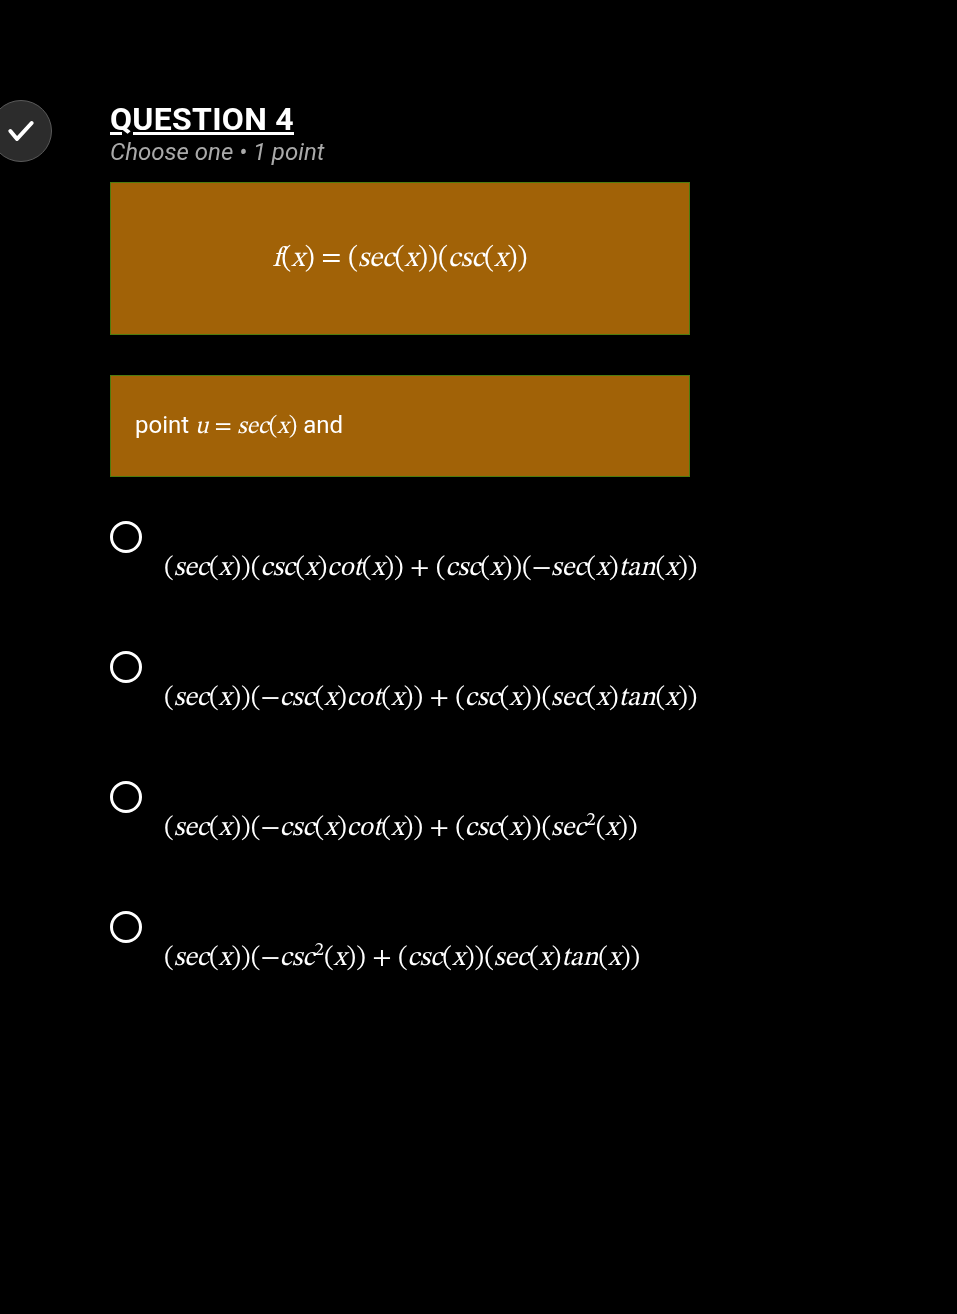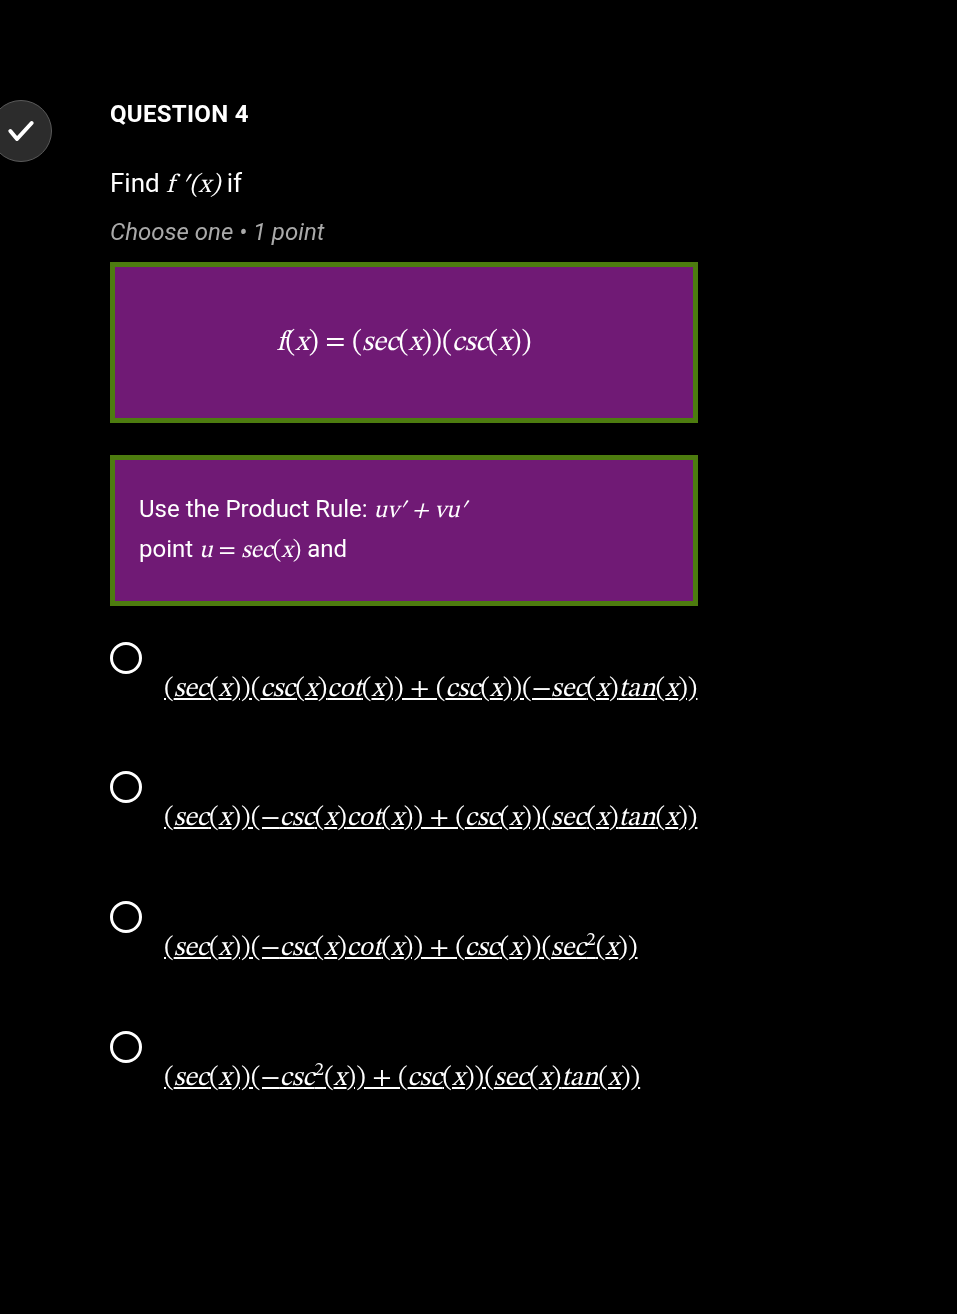--- a/index.html
+++ b/index.html
@@ -36,61 +36,60 @@
     fill: none;
     stroke-linecap: round;
     stroke-linejoin: round;
   }
   .content {
     margin-left: 110px;
     margin-right: 20px;
   }
   .q-title {
     font-weight: 700;
-    font-size: 24px;
+    font-size: 32px;
     letter-spacing: 0.3px;
-    margin-bottom: 40px;
+    text-decoration: underline;
   }
   .prompt-line {
     font-size: 26px;
     margin-bottom: 16px;
   }
   .prompt-line .math {
     font-family: "Cambria Math", "STIX Two Math", "Latin Modern Math", "Times New Roman", serif;
     font-style: italic;
   }
   .meta-line {
     font-size: 24px;
     color: #aaaaaa;
     margin-bottom: 16px;
     font-style: italic;
   }
   .info-box {
-    border: 5px solid #4d7c0f;
-    background: #701a75;
+    border: 1px solid #4d7c0f;
+    background: #a16207;
     padding: 30px 24px;
-    margin-bottom: 32px;
+    margin-bottom: 40px;
     max-width: 530px;
     font-size: 24px;
     line-height: 1.6;
   }
   .info-box.eq {
     text-align: center;
     padding: 52px 24px;
     font-size: 28px;
   }
   .math {
     font-family: "Cambria Math", "STIX Two Math", "Latin Modern Math", "Times New Roman", serif;
   }
   .mi { font-style: italic; }
   .mn { font-style: normal; }
   .mb { font-style: italic; font-weight: 600; }
   .options {
     margin-top: 30px;
-    text-decoration: underline;
   }
   .option {
     display: flex;
     align-items: flex-start;
     margin-bottom: 60px;
   }
   .radio {
     width: 26px;
     height: 26px;
     border: 3px solid #fff;
@@ -119,36 +118,30 @@
   <div class="check-badge">
     <svg viewBox="0 0 24 24">
       <polyline points="4 12 9 18 20 6"></polyline>
     </svg>
   </div>
 
   <div class="content">
 
     <div class="q-title">QUESTION 4</div>
 
-    <div class="prompt-line">
-      <span>Find </span><span class="math mi">f ′(x)</span><span> if</span>
-    </div>
 
     <div class="meta-line">Choose one • 1 point</div>
 
     <div class="info-box eq">
       <span class="math">
         <span class="mi">f</span><span class="mn">(</span><span class="mi">x</span><span class="mn">) = (</span><span class="mb">sec</span><span class="mn">(</span><span class="mi">x</span><span class="mn">))(</span><span class="mb">csc</span><span class="mn">(</span><span class="mi">x</span><span class="mn">))</span>
       </span>
     </div>
 
     <div class="info-box">
-      <div>
-        <span>Use the Product Rule: </span><span class="math mi">uv′ + vu′</span>
-      </div>
       <div>
         <span>point </span><span class="math"><span class="mi">u</span> <span class="mn">=</span> <span class="mb">sec</span><span class="mn">(</span><span class="mi">x</span><span class="mn">)</span></span><span> and</span>
       </div>
     </div>
 
     <div class="options">
 
       <div class="option">
         <div class="radio"></div>
         <div class="option-text math">

